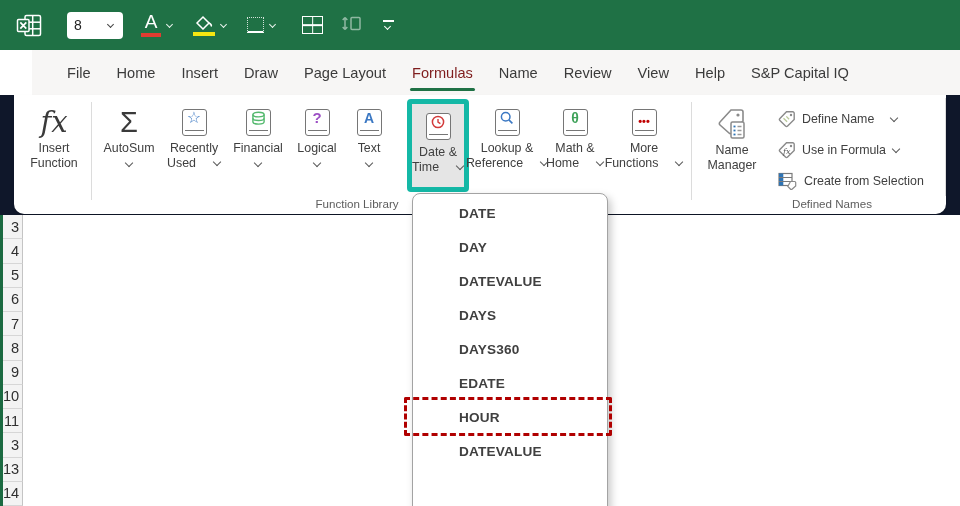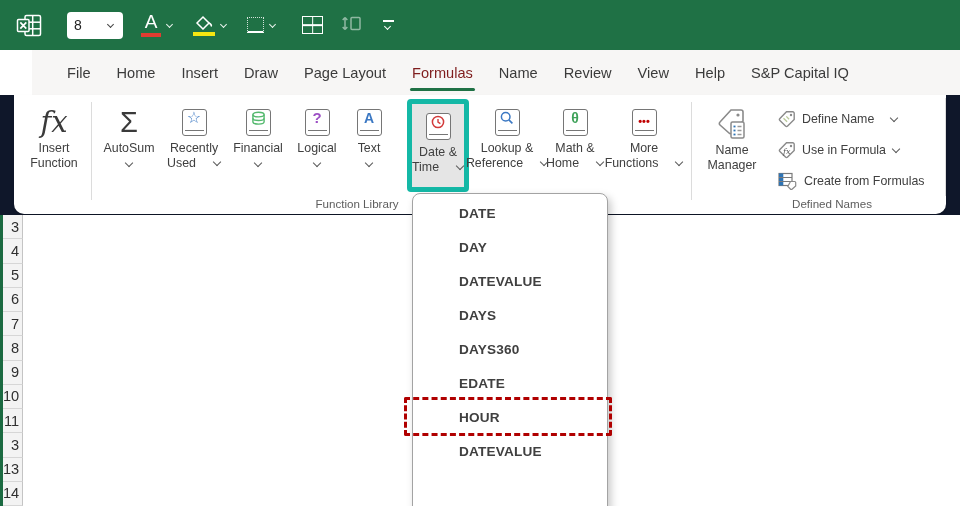--- a/index.html
+++ b/index.html
@@ -361,21 +361,21 @@
           <span class="chev"></span>
         </div>
         <div class="sbtn">
           <svg width="20" height="18" viewBox="0 0 20 18">
             <rect x="1" y="1.5" width="13" height="12" fill="#fff" stroke="#7a7a7a" stroke-width="1.2"></rect>
             <rect x="1" y="1.5" width="4.3" height="12" fill="#2e74b5"></rect>
             <line x1="1" y1="5.5" x2="14" y2="5.5" stroke="#7a7a7a" stroke-width="1"></line>
             <line x1="1" y1="9.5" x2="14" y2="9.5" stroke="#7a7a7a" stroke-width="1"></line>
             <path d="M12.5 9.5 L16.7 9.5 A1 1 0 0 1 17.7 10.5 L17.7 14 L14 17.2 A1 1 0 0 1 12.6 17.2 L9.8 14.4 Z" fill="#fff" stroke="#8a8a8a" stroke-width="1.2"></path>
           </svg>
-          <span>Create from Formulas</span>
+          <span>Create from Selection</span>
         </div>
       </div>
     </div>
 
     <div class="grouplabel gl-funclib">Function Library</div>
     <div class="grouplabel gl-defnames">Defined Names</div>
     <div class="vsep-right"></div>
   </div>
 </div>
 

